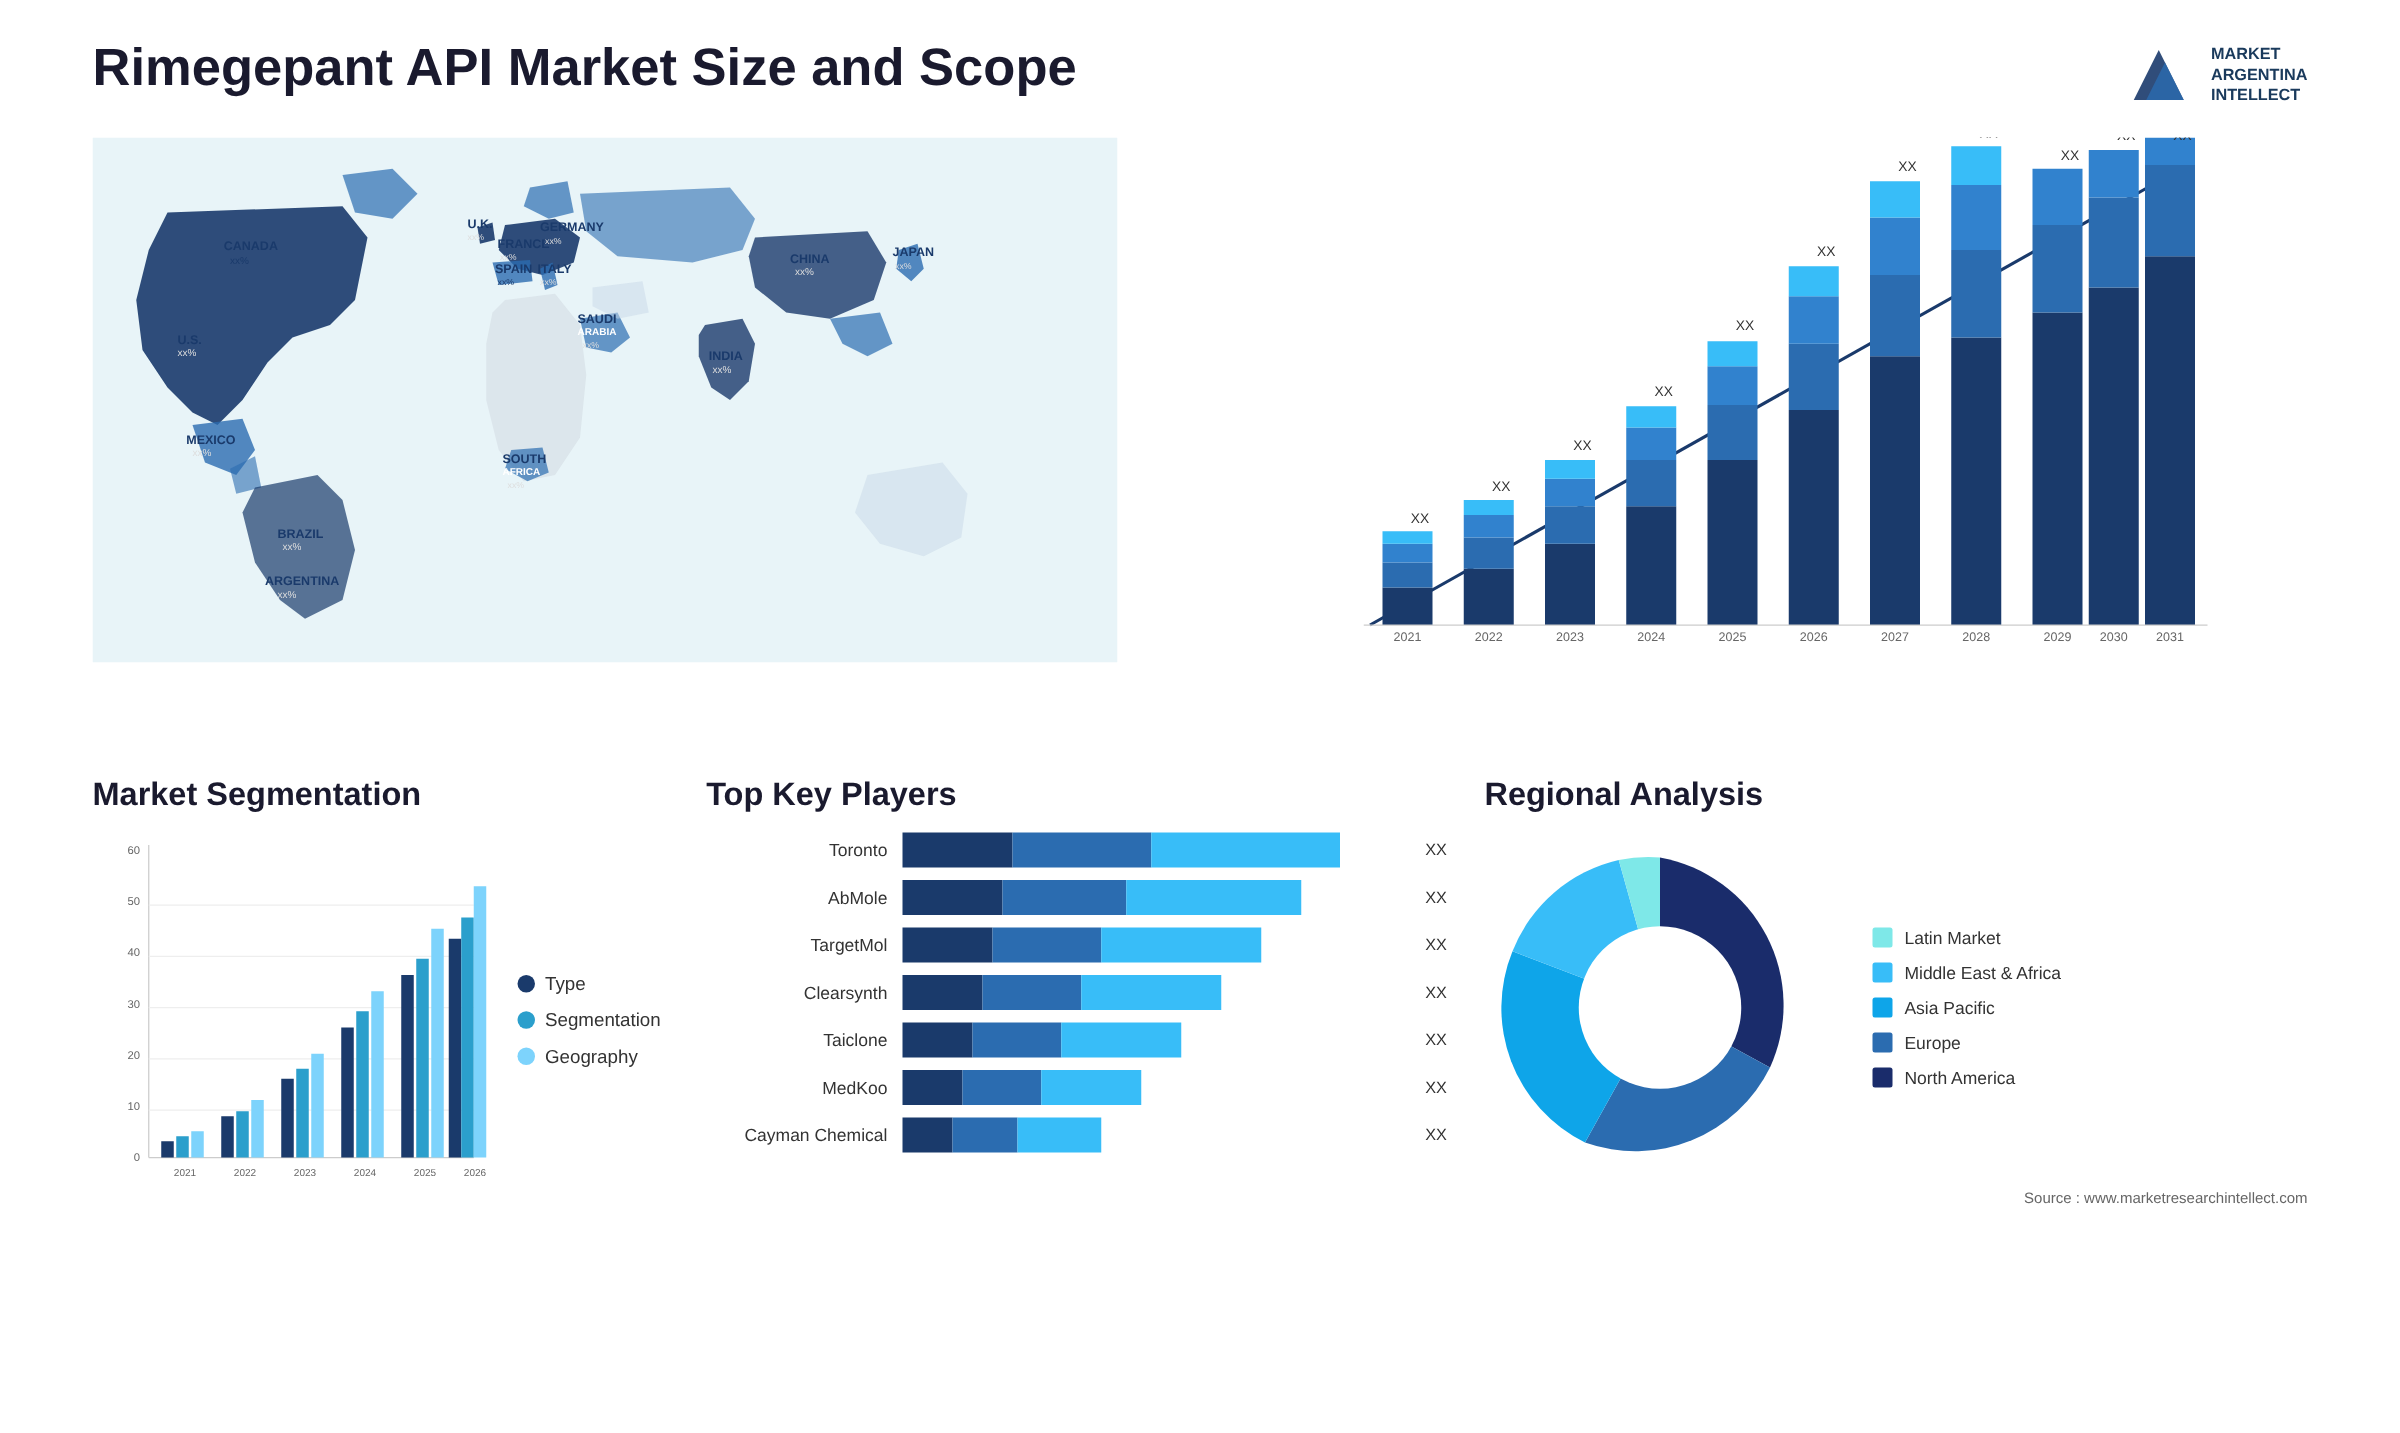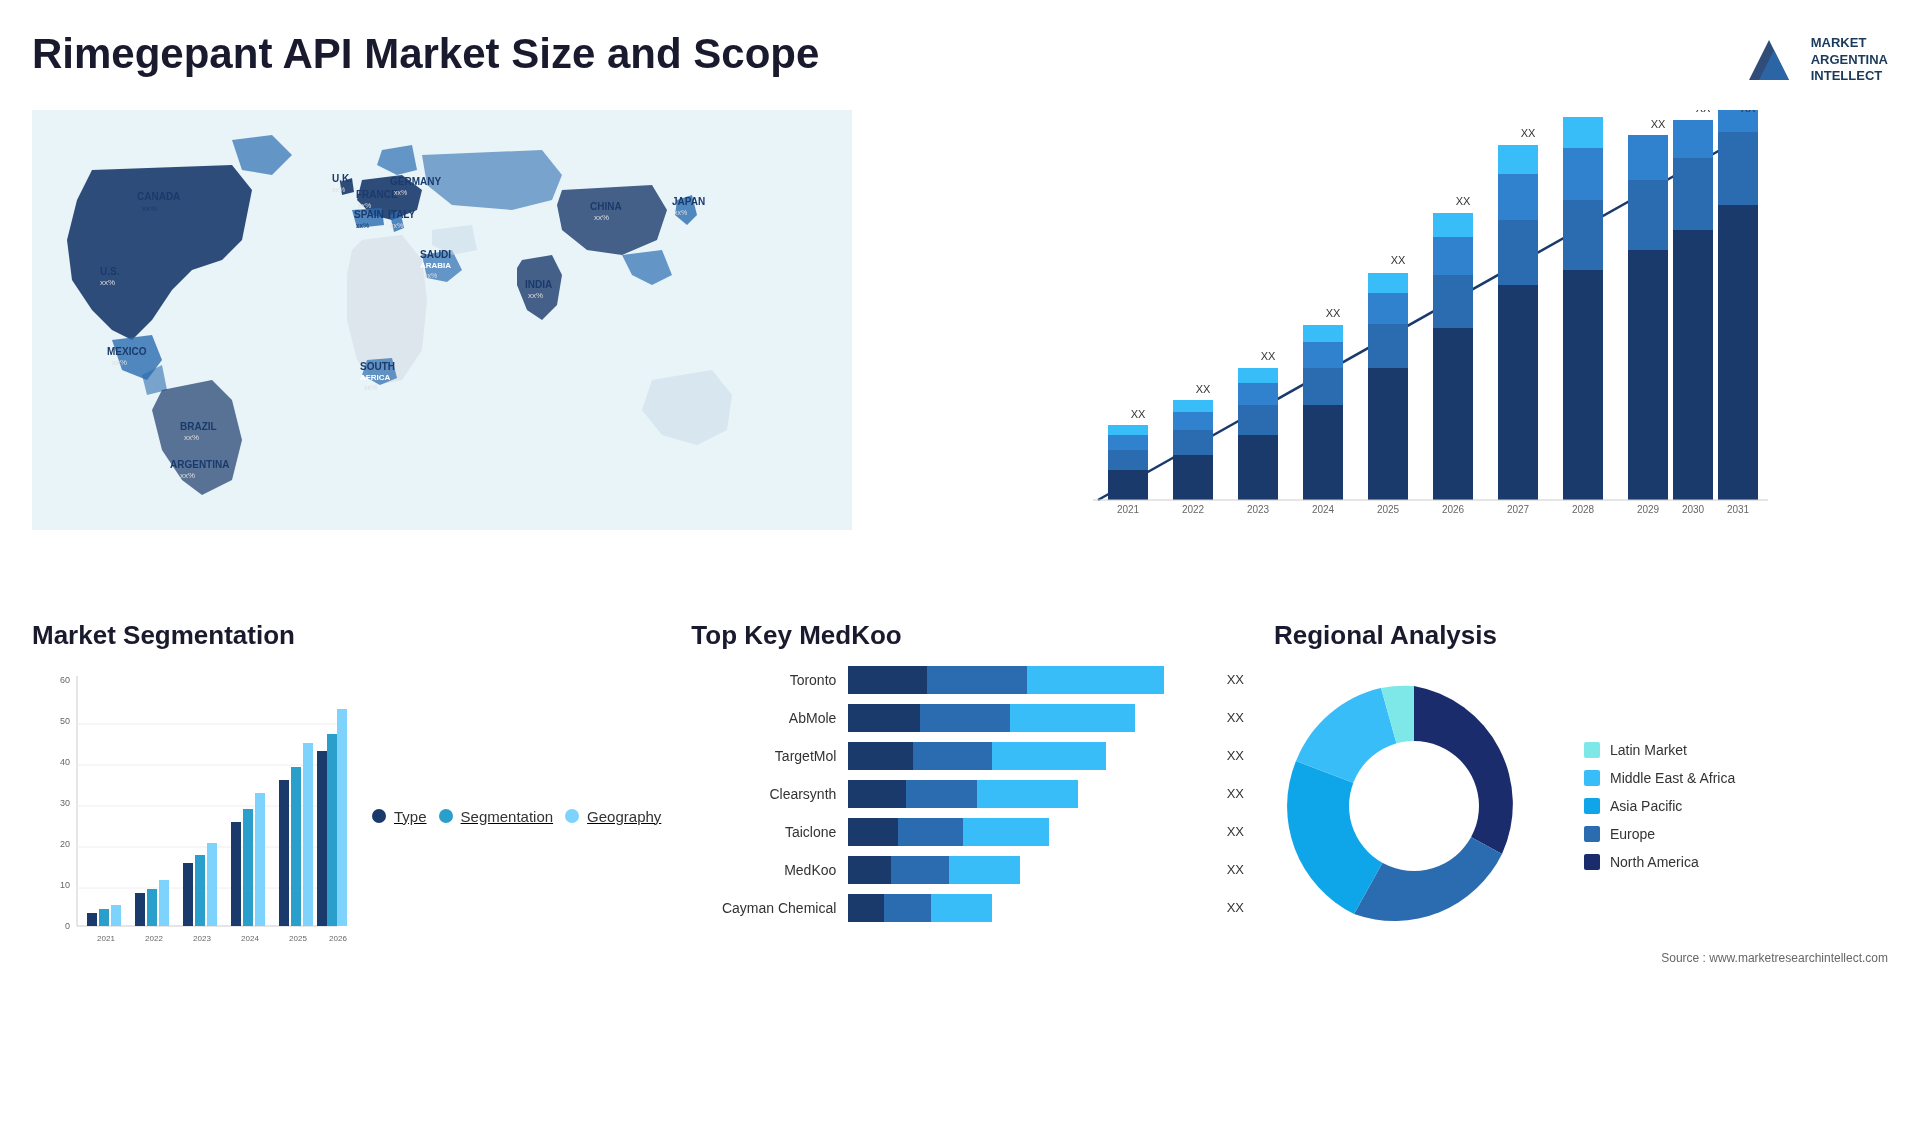--- a/index.html
+++ b/index.html
@@ -8,21 +8,21 @@
       background: #ffffff;
       width: 1920px;
       height: 1146px;
       overflow: hidden;
       position: relative;
     }
 
     .main-container {
       width: 1920px;
       height: 1146px;
-      padding: 30px 32px;
+      padding: 30px 74px;
       background: #fff;
     }
 
     .header-row {
       display: flex;
       justify-content: space-between;
       align-items: flex-start;
       margin-bottom: 20px;
     }
 
@@ -100,23 +100,22 @@
 
     
     .seg-chart-container {
       display: flex;
       gap: 20px;
       align-items: center;
     }
 
     .seg-legend {
       display: flex;
-      flex-direction: row;
+      flex-direction: column;
       gap: 12px;
-      text-decoration: underline;
     }
 
     .legend-item {
       display: flex;
       align-items: center;
       gap: 8px;
       font-size: 15px;
       color: #333;
     }
 
@@ -487,21 +486,21 @@
           </div>
           <div class="legend-item">
             <div class="legend-dot" style="background:#7dd3fc;"></div>
             <span>Geography</span>
           </div>
         </div>
       </div>
     </div>
 
     <div class="players-section">
-      <div class="section-title">Top Key MedKoo</div>
+      <div class="section-title">Top Key Players</div>
       <div class="players-chart">
 
         <div class="player-row">
           <div class="player-name">Toronto</div>
           <div class="player-bar-container">
             <div class="player-bar">
               <div class="bar-seg1" style="width:22%;"></div>
               <div class="bar-seg2" style="width:28%;"></div>
               <div class="bar-seg3" style="width:38%;"></div>
             </div>

